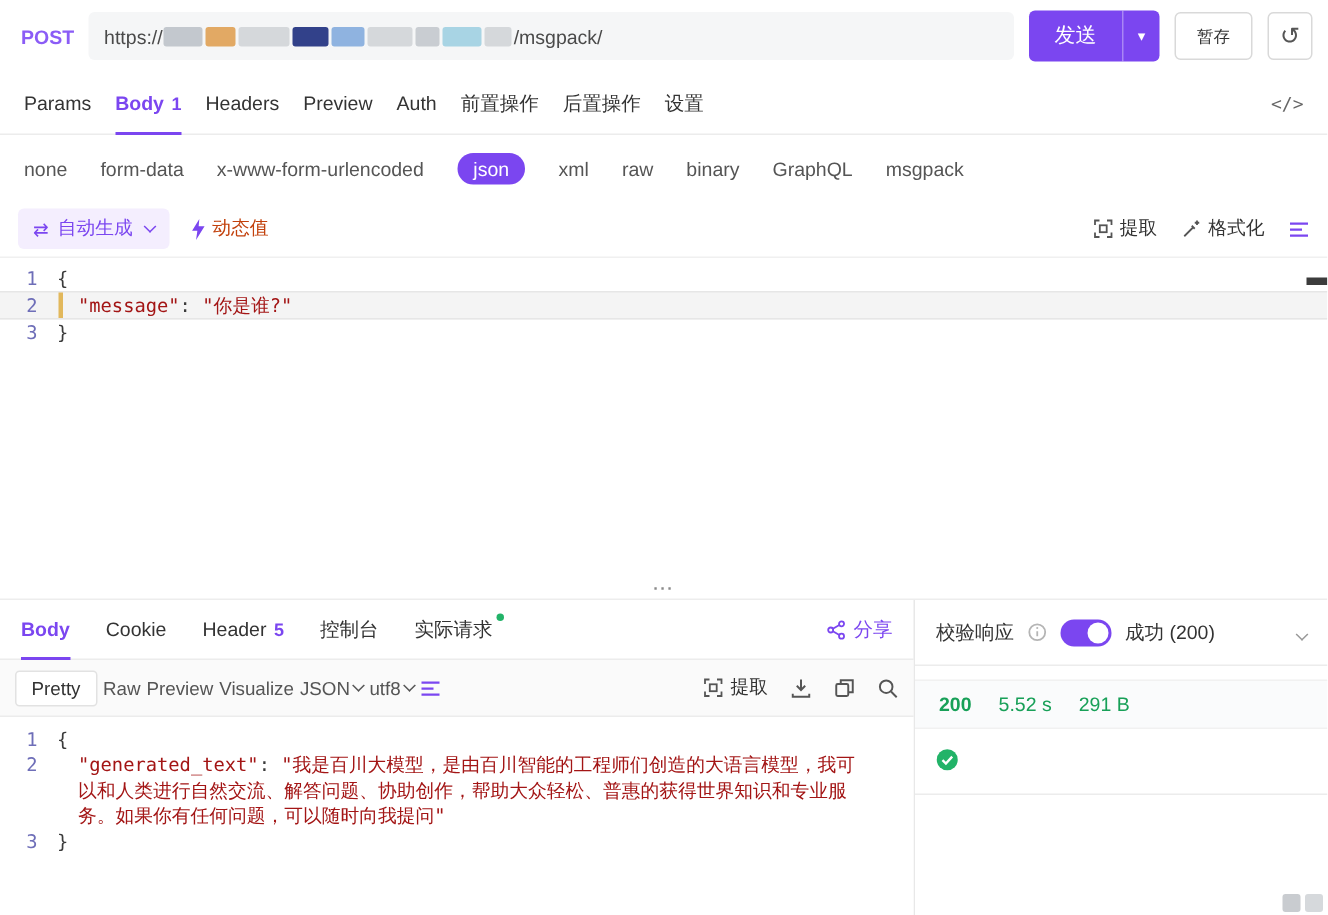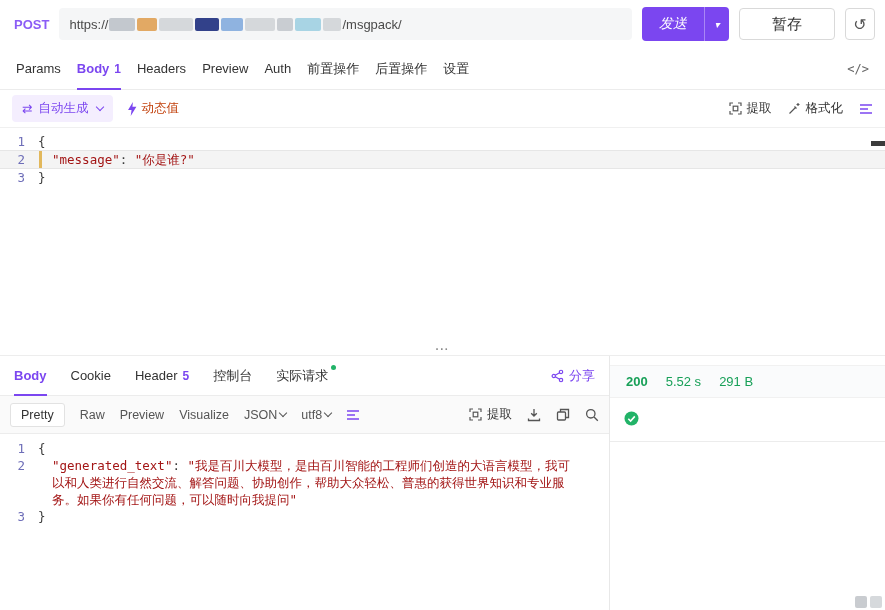--- a/index.html
+++ b/index.html
@@ -11,24 +11,24 @@
   .app { width:885px; height:610px; display:flex; flex-direction:column; position:relative; background:#fff; }
 
   
   .topbar { height:48px; flex:none; display:flex; align-items:center; padding:0 10px; gap:10px; }
   .method { color:#8b5cf6; font-weight:700; font-size:13px; padding-left:4px; cursor:pointer; }
   .url-input { flex:1; height:32px; background:#f5f6f7; border-radius:4px; display:flex; align-items:center; padding:0 10px; color:#4a4a4a; font-size:13px; overflow:hidden; white-space:nowrap; cursor:text; }
   .redact { display:inline-block; height:13px; border-radius:2px; margin:0 1px; flex:none; }
   .r1{width:26px;background:#c3c8ce;} .r2{width:20px;background:#e2a964;} .r3{width:34px;background:#d5d8db;}
   .r4{width:24px;background:#32418a;} .r5{width:22px;background:#8fb3e0;} .r6{width:30px;background:#d5d8db;}
   .r7{width:16px;background:#c9cdd2;} .r8{width:26px;background:#a8d4e4;} .r9{width:18px;background:#d5d8db;}
-  .send-btn { height:34px; flex:none; background:#7b46f0; color:#fff; border-radius:4px; display:flex; align-items:stretch; overflow:hidden; cursor:pointer;font-style:italic; }
+  .send-btn { height:34px; flex:none; background:#7b46f0; color:#fff; border-radius:4px; display:flex; align-items:stretch; overflow:hidden; cursor:pointer; }
   .send-main { padding:0 17px; display:flex; align-items:center; font-size:14px; }
   .send-caret { width:25px; border-left:1px solid rgba(255,255,255,.35); display:flex; align-items:center; justify-content:center; font-size:10px; cursor:pointer; }
-  .btn-outline { height:32px; flex:none; border:1px solid #d9d9d9; border-radius:4px; background:#fff; display:flex; align-items:center; padding:0 32px; font-size:15px; color:#333; cursor:pointer; }
+  .btn-outline { height:32px; flex:none; border:1px solid #d9d9d9; border-radius:4px; background:#fff; display:flex; align-items:center; padding:0 14px; font-size:11px; color:#333; cursor:pointer; }
   .icon-btn { width:30px; padding:0; justify-content:center; font-size:16px; color:#555; }
 
   
   .req-tabs { height:42px; flex:none; display:flex; align-items:center; padding:0 16px; gap:16px; border-bottom:1px solid #ececec; }
   .tab { position:relative; height:100%; display:flex; align-items:center; color:#333; font-size:13px; cursor:pointer; white-space:nowrap; }
   .tab.active { color:#7b46f0; font-weight:600; }
   .tab.active::after { content:""; position:absolute; left:0; right:0; bottom:-1px; height:2px; background:#7b46f0; }
   .tab .count { color:#7b46f0; font-size:12px; margin-left:5px; font-weight:600; }
   .code-toggle { margin-left:auto; color:#666; font-size:12px; font-family:"DejaVu Sans Mono",monospace; cursor:pointer; }
 
@@ -63,21 +63,21 @@
 
   
   .bottom { flex:1; display:flex; min-height:0; }
   .bottom-left { width:610px; flex:none; border-right:1px solid #e8e8e8; display:flex; flex-direction:column; min-height:0; }
   .bottom-right { flex:1; min-width:0; }
 
   .resp-tabs { height:40px; flex:none; display:flex; align-items:center; gap:24px; padding:0 14px; border-bottom:1px solid #ececec; }
   .dot-badge { position:absolute; top:9px; right:-8px; width:5px; height:5px; border-radius:50%; background:#22b368; }
   .share-link { margin-left:auto; color:#7b46f0; display:flex; align-items:center; gap:5px; font-size:13px; cursor:pointer; }
 
-  .resp-toolbar { height:38px; flex:none; background:#fafafa; border-bottom:1px solid #ececec; display:flex; align-items:center; padding:0 10px; gap:15px; font-size:12.5px; color:#555; }
+  .resp-toolbar { height:38px; flex:none; background:#fafafa; border-bottom:1px solid #ececec; display:flex; align-items:center; padding:0 10px; gap:4px; font-size:12.5px; color:#555; }
   .pretty-tab { background:#fff; border:1px solid #e2e2e2; border-radius:3px; padding:4px 10px; color:#333; cursor:pointer; }
   .view-item { cursor:pointer; }
   .select-like { display:flex; align-items:center; color:#555; cursor:pointer; }
   .resp-tool-right { margin-left:auto; display:flex; align-items:center; gap:15px; }
   .resp-editor { flex:1; padding-top:6px; }
 
   
   .vp-header { height:44px; display:flex; align-items:center; gap:9px; padding:0 14px; border-bottom:1px solid #ececec; }
   .vp-title { font-size:13px; color:#333; }
   .toggle { width:34px; height:18px; background:#7b46f0; border-radius:9px; position:relative; flex:none; cursor:pointer; }
@@ -133,20 +133,31 @@
     </span>
     <span class="tab">Headers</span>
     <span class="tab">Preview</span>
     <span class="tab">Auth</span>
     <span class="tab">前置操作</span>
     <span class="tab">后置操作</span>
     <span class="tab">设置</span>
     <span class="code-toggle">&lt;/&gt;</span>
   </div>
 
+  <div class="body-types">
+    <span class="btype">none</span>
+    <span class="btype">form-data</span>
+    <span class="btype">x-www-form-urlencoded</span>
+    <span class="btype selected">json</span>
+    <span class="btype">xml</span>
+    <span class="btype">raw</span>
+    <span class="btype">binary</span>
+    <span class="btype">GraphQL</span>
+    <span class="btype">msgpack</span>
+  </div>
 
   <div class="editor-toolbar">
     <span class="auto-gen">
       <span>⇄</span>
       <span>自动生成</span>
       <span class="chev"></span>
     </span>
     <span class="dyn-val">
       <svg width="10" height="14" viewBox="0 0 11 16">
           <polygon points="6.5,0 1,9 5,9 4,16 10.5,5.5 6,5.5" fill="#7b46f0"></polygon>
@@ -273,20 +284,31 @@
           <span class="code-content indent1"><span class="string">"generated_text"</span><span>: </span><span class="string">"我是百川大模型，是由百川智能的工程师们创造的大语言模型，我可以和人类进行自然交流、解答问题、协助创作，帮助大众轻松、普惠的获得世界知识和专业服务。如果你有任何问题，可以随时向我提问"</span></span>
         </div>
         <div class="code-line">
           <span class="gutter">3</span>
           <span class="code-content"><span>}</span></span>
         </div>
       </div>
     </div>
 
     <div class="bottom-right">
+      <div class="vp-header">
+        <span class="vp-title">校验响应</span>
+        <svg width="13" height="13" viewBox="0 0 13 13" fill="none" stroke="#b5b5b5" stroke-width="1.2">
+            <circle cx="6.5" cy="6.5" r="5.3"></circle>
+            <line x1="6.5" y1="5.8" x2="6.5" y2="9.2"></line>
+            <circle cx="6.5" cy="3.7" r="0.7" fill="#b5b5b5" stroke="none"></circle>
+          </svg>
+        <span class="toggle"></span>
+        <span class="vp-status-label">成功 (200)</span>
+        <span class="vp-chevron"><span class="chev"></span></span>
+      </div>
       <div class="vp-status-row">
         <span class="code">200</span>
         <span>5.52 s</span>
         <span>291 B</span>
       </div>
       <div class="vp-check-row">
         <svg width="15" height="15" viewBox="0 0 15 15">
             <circle cx="7.5" cy="7.5" r="7" fill="#22b368"></circle>
             <polyline points="4.3,7.7 6.6,10 10.8,5.4" fill="none" stroke="#fff" stroke-width="1.6"></polyline>
           </svg>

